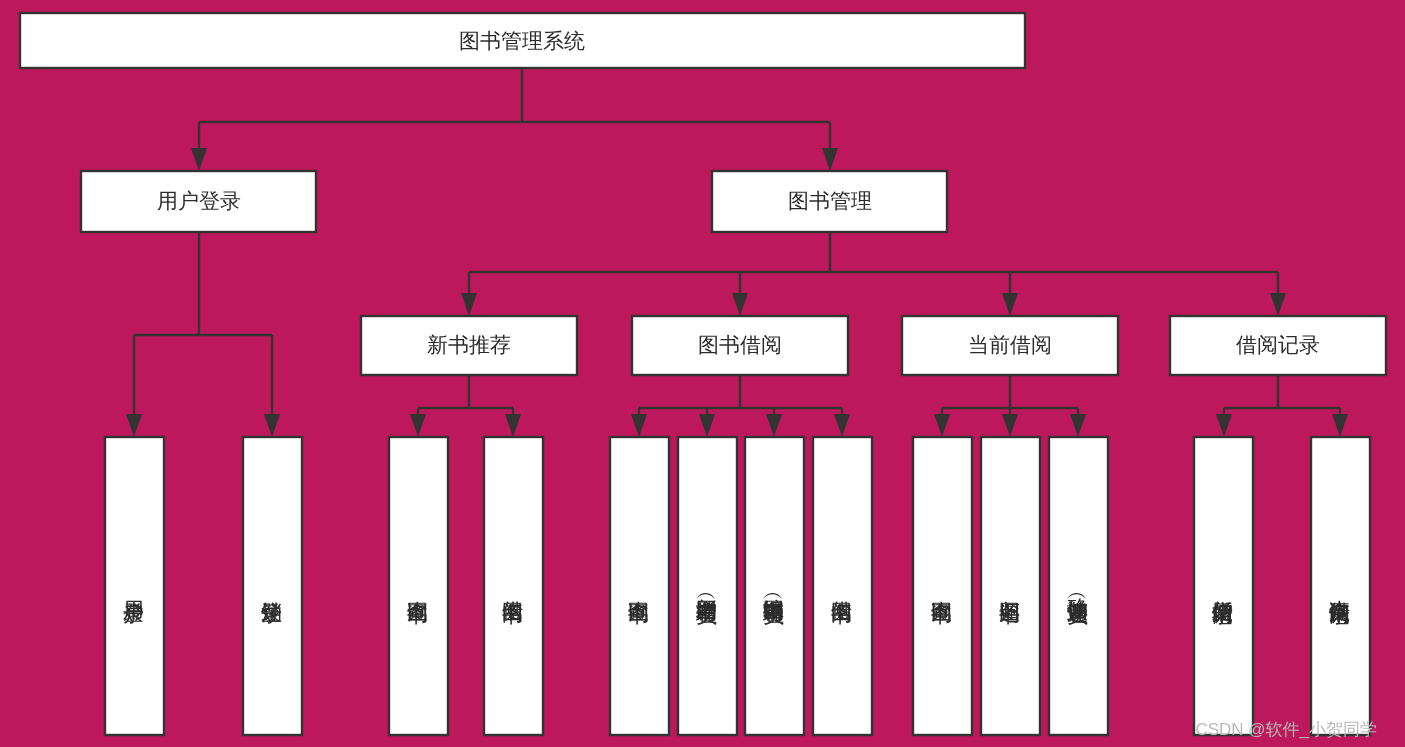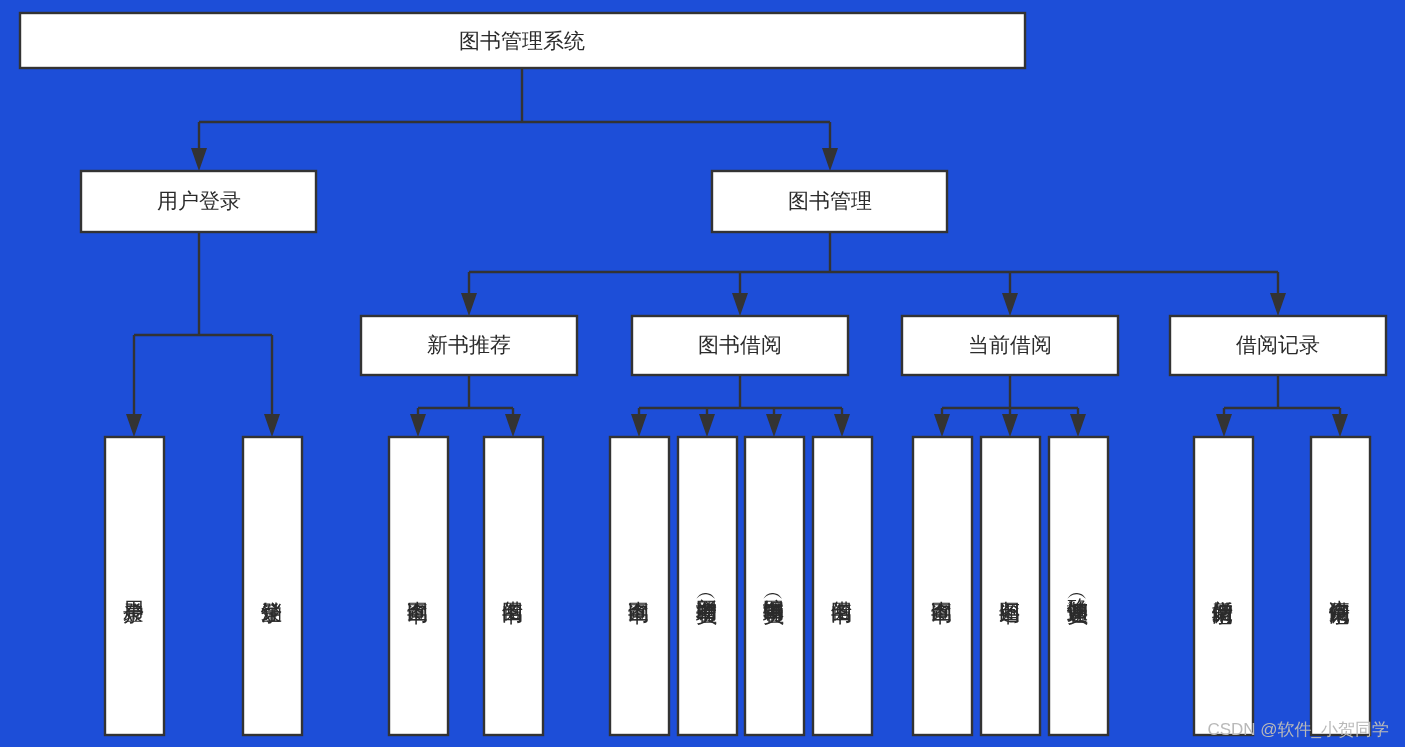--- a/index.html
+++ b/index.html
@@ -10,21 +10,21 @@
   body {
     width: 1405px;
     height: 747px;
     font-family: "Liberation Sans", "DejaVu Sans", sans-serif;
     overflow: hidden;
   }
   #diagram-root {
     position: relative;
     width: 1405px;
     height: 747px;
-    background: #1d4ed8;
+    background: #be185d;
   }
   svg#tree-svg {
     position: absolute;
     left: 0;
     top: 0;
     width: 1405px;
     height: 747px;
     display: block;
   }
   .node-box {
@@ -53,21 +53,21 @@
     font-family: "Liberation Sans", "DejaVu Sans", sans-serif;
     font-size: 21px;
     fill: #2b2b2b;
     writing-mode: vertical-rl;
     text-orientation: upright;
     text-anchor: middle;
     letter-spacing: 1px;
   }
   .watermark {
     position: absolute;
-    right: 16px;
+    right: 28px;
     bottom: 6px;
     font-family: "Liberation Sans", "DejaVu Sans", sans-serif;
     font-size: 17px;
     color: #b9b9b9;
     white-space: nowrap;
     pointer-events: none;
   }
 </style>
 </head>
 <body>

